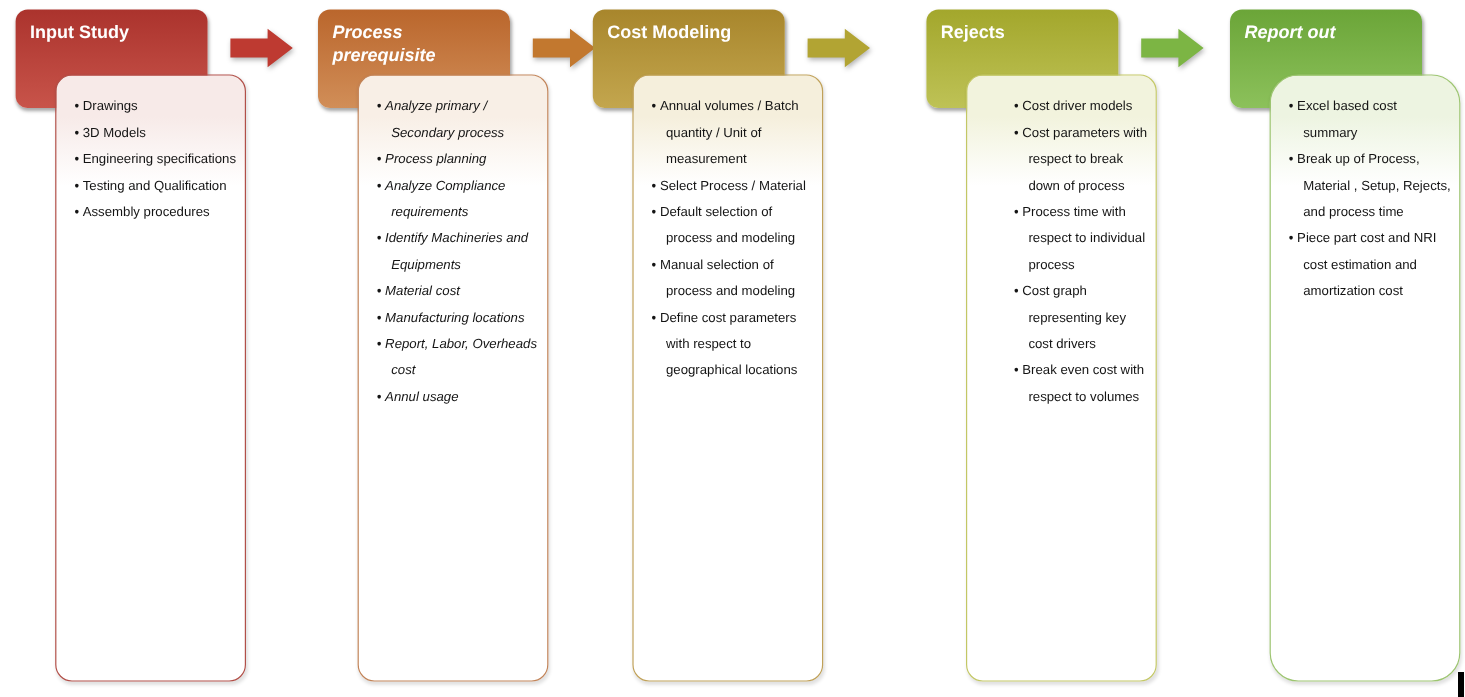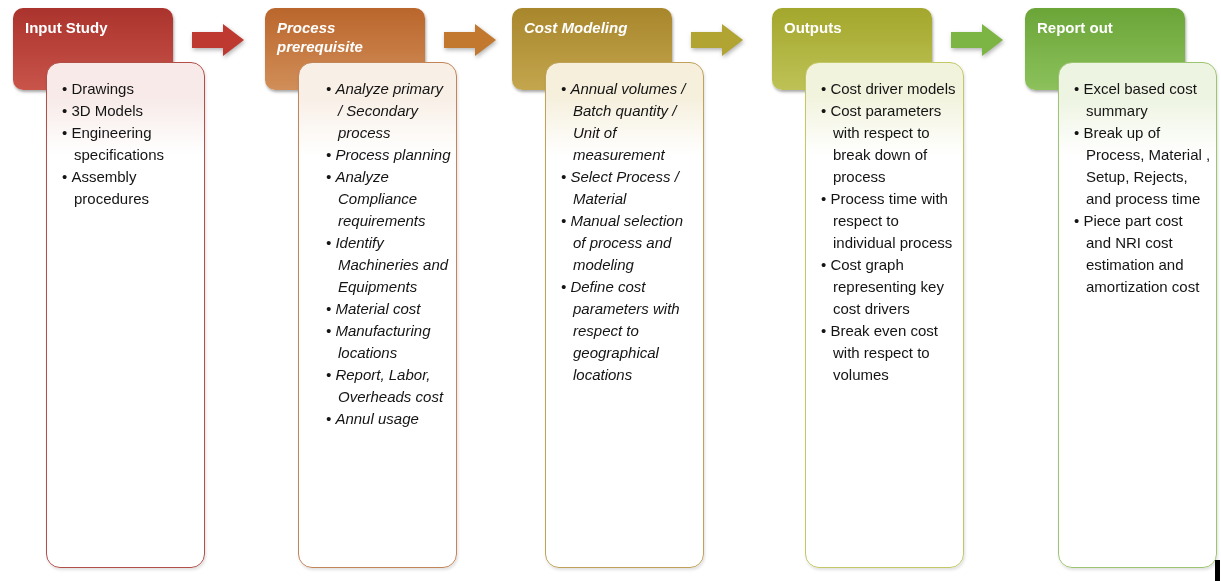--- a/index.html
+++ b/index.html
@@ -17,21 +17,21 @@
     z-index:1;
   }
   .box{
     position:absolute;left:33px;top:62px;width:159px;height:506px;
     border:1.6px solid #999;border-radius:14px;box-sizing:border-box;
     background:#ffffff;z-index:2;
     box-shadow:1px 2px 3px rgba(0,0,0,0.12);
   }
   .bullets{
     margin:0;padding:15px 5px 0 15px;list-style:none;
-    font-size:15px;line-height:22px;color:#141414;
+    font-size:11px;line-height:22px;color:#141414;
   }
   .bullets li{padding-left:12px;text-indent:-12px;}
   .bullets li::before{content:"\2022\00a0";}
   .arrow{
     position:absolute;left:178px;top:23px;width:54px;height:34px;z-index:1;
     filter:drop-shadow(1px 2px 2px rgba(0,0,0,0.30));
   }
   .cursor-bar{
     position:absolute;left:1215px;top:560px;width:5px;height:21px;
     z-index:5;
@@ -43,85 +43,87 @@
 <div class="diagram" id="diagram">
     <div class="stage" style="left: 13px;">
     <div class="header" style="background: linear-gradient(rgb(171, 51, 45) 0%, rgb(200, 84, 74) 100%);">
       <span class="title">Input Study</span>
     </div>
     <div class="box" style="border-color: rgb(177, 79, 72); background: linear-gradient(rgb(247, 234, 232) 0px, rgb(247, 234, 232) 34px, rgb(255, 255, 255) 92px);">
       <ul class="bullets">
           <li>Drawings</li>
           <li>3D Models</li>
           <li>Engineering specifications</li>
+          <li>Testing and Qualification</li>
           <li>Assembly procedures</li>
         </ul>
     </div>
     <svg class="arrow" viewBox="0 0 54 34" aria-hidden="true" style="fill: rgb(190, 58, 49);">
       <polygon points="1,9 32,9 32,1 53,17 32,33 32,25 1,25"></polygon>
     </svg>
   </div>
     <div class="stage" style="left: 265px; font-style: italic;">
     <div class="header" style="background: linear-gradient(rgb(186, 102, 44) 0%, rgb(209, 142, 88) 100%);">
       <span class="title">Process prerequisite</span>
     </div>
-    <div class="box" style="border-color: rgb(194, 132, 89); background: linear-gradient(rgb(248, 239, 230) 0px, rgb(248, 239, 230) 34px, rgb(255, 255, 255) 92px); padding-left: 12px;">
+    <div class="box" style="border-color: rgb(194, 132, 89); background: linear-gradient(rgb(248, 239, 230) 0px, rgb(248, 239, 230) 34px, rgb(255, 255, 255) 92px);">
       <ul class="bullets">
           <li>Analyze primary / Secondary process</li>
           <li>Process planning</li>
           <li>Analyze Compliance requirements</li>
           <li>Identify Machineries and Equipments</li>
           <li>Material cost</li>
           <li>Manufacturing locations</li>
           <li>Report, Labor, Overheads cost</li>
           <li>Annul usage</li>
         </ul>
     </div>
     <svg class="arrow" viewBox="0 0 54 34" aria-hidden="true" style="fill: rgb(194, 120, 47);">
       <polygon points="1,9 32,9 32,1 53,17 32,33 32,25 1,25"></polygon>
     </svg>
   </div>
-    <div class="stage" style="left: 512px; font-style: italic;">
+    <div class="stage" style="left: 494px;">
     <div class="header" style="background: linear-gradient(rgb(168, 134, 44) 0%, rgb(195, 166, 78) 100%);">
       <span class="title">Cost Modeling</span>
     </div>
     <div class="box" style="border-color: rgb(192, 161, 89); background: linear-gradient(rgb(245, 239, 220) 0px, rgb(245, 239, 220) 34px, rgb(255, 255, 255) 92px);">
       <ul class="bullets">
           <li>Annual volumes / Batch quantity / Unit of measurement</li>
           <li>Select Process / Material</li>
+          <li>Default selection of process and modeling</li>
           <li>Manual selection of process and modeling</li>
           <li>Define cost parameters with respect to geographical locations</li>
         </ul>
     </div>
     <svg class="arrow" viewBox="0 0 54 34" aria-hidden="true" style="fill: rgb(178, 164, 51);">
       <polygon points="1,9 32,9 32,1 53,17 32,33 32,25 1,25"></polygon>
     </svg>
   </div>
     <div class="stage" style="left: 772px;">
     <div class="header" style="background: linear-gradient(rgb(163, 167, 44) 0%, rgb(190, 194, 86) 100%);">
-      <span class="title">Outputs</span>
+      <span class="title">Rejects</span>
     </div>
-    <div class="box" style="border-color: rgb(195, 199, 101); background: linear-gradient(rgb(242, 243, 221) 0px, rgb(242, 243, 221) 34px, rgb(255, 255, 255) 92px);">
+    <div class="box" style="border-color: rgb(195, 199, 101); background: linear-gradient(rgb(242, 243, 221) 0px, rgb(242, 243, 221) 34px, rgb(255, 255, 255) 92px); padding-left: 24px;">
       <ul class="bullets">
           <li>Cost driver models</li>
           <li>Cost parameters with respect to break down of process</li>
           <li>Process time with respect to individual process</li>
           <li>Cost graph representing key cost drivers</li>
           <li>Break even cost with respect to volumes</li>
         </ul>
     </div>
     <svg class="arrow" viewBox="0 0 54 34" aria-hidden="true" style="fill: rgb(124, 181, 68);">
       <polygon points="1,9 32,9 32,1 53,17 32,33 32,25 1,25"></polygon>
     </svg>
   </div>
     <div class="stage" style="left: 1025px;">
-    <div class="header" style="background: linear-gradient(rgb(107, 165, 56) 0%, rgb(140, 193, 91) 100%);">
+    <div class="header" style="background: linear-gradient(rgb(107, 165, 56) 0%, rgb(140, 193, 91) 100%); font-style: italic;">
       <span class="title">Report out</span>
     </div>
-    <div class="box" style="border-color: rgb(157, 197, 113); background: linear-gradient(rgb(237, 244, 225) 0px, rgb(237, 244, 225) 34px, rgb(255, 255, 255) 92px);">
+    <div class="box" style="border-color: rgb(157, 197, 113); background: linear-gradient(rgb(237, 244, 225) 0px, rgb(237, 244, 225) 34px, rgb(255, 255, 255) 92px); border-radius: 24px;">
       <ul class="bullets">
           <li>Excel based cost summary</li>
           <li>Break up of Process, Material , Setup, Rejects, and process time</li>
           <li>Piece part cost and NRI cost estimation and amortization cost</li>
         </ul>
     </div>
 
   </div>
   </div>
 <div class="cursor-bar" id="cursor-bar" style="background: rgb(0, 0, 0);"></div>

